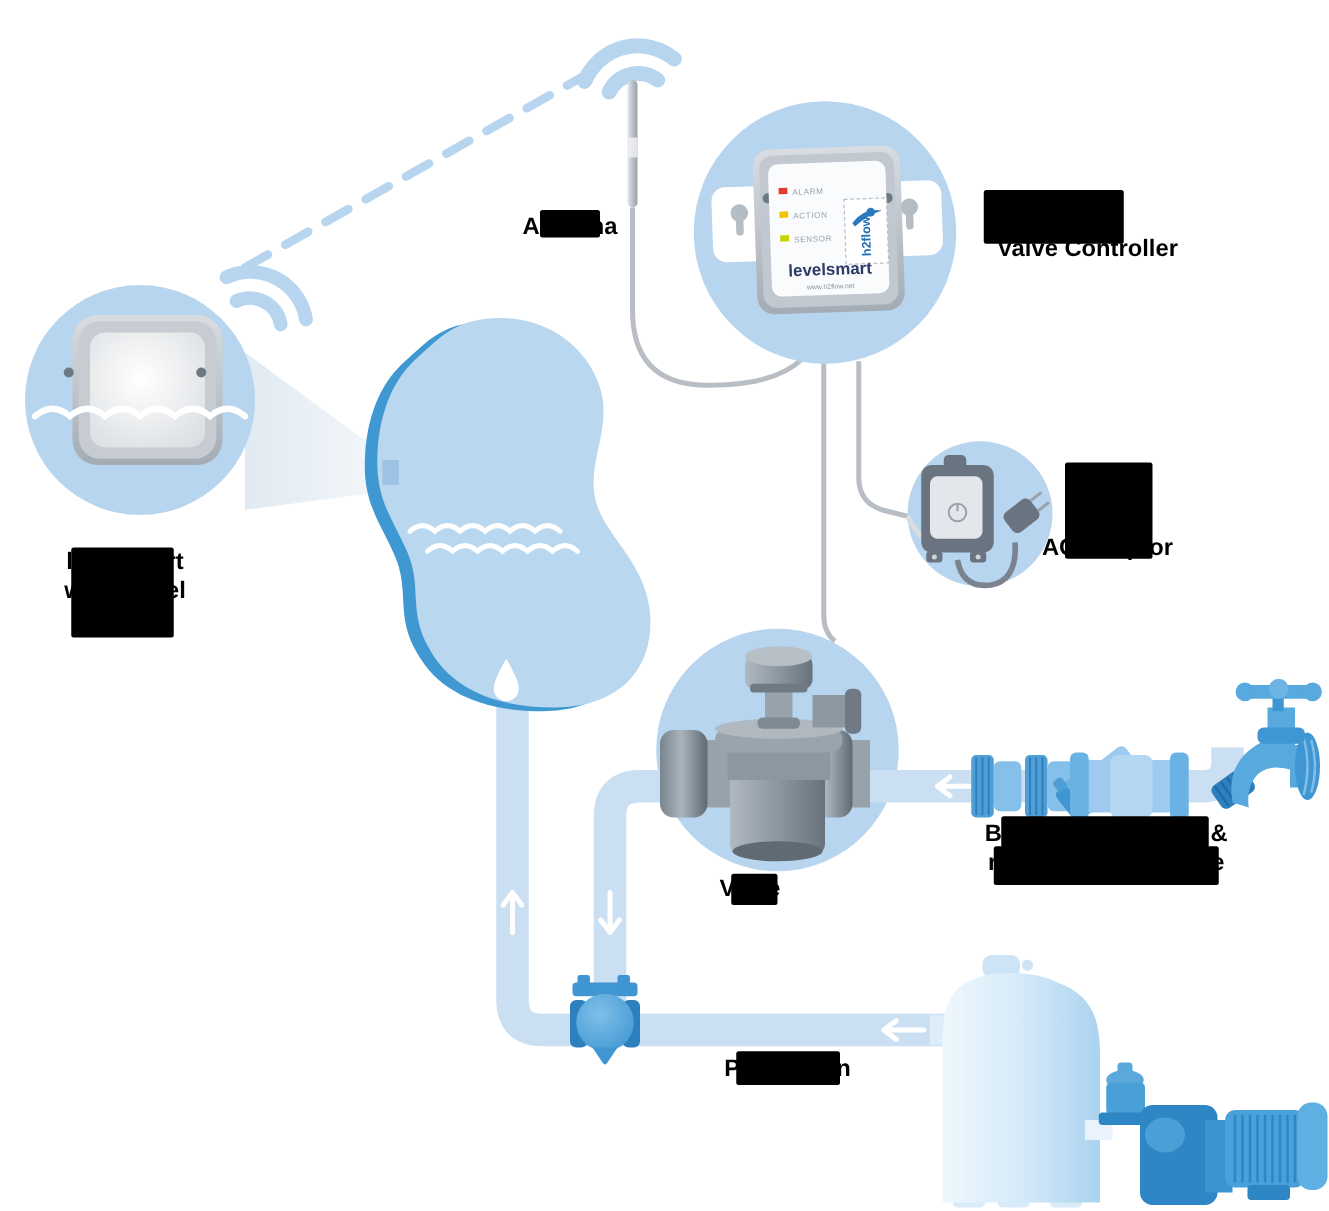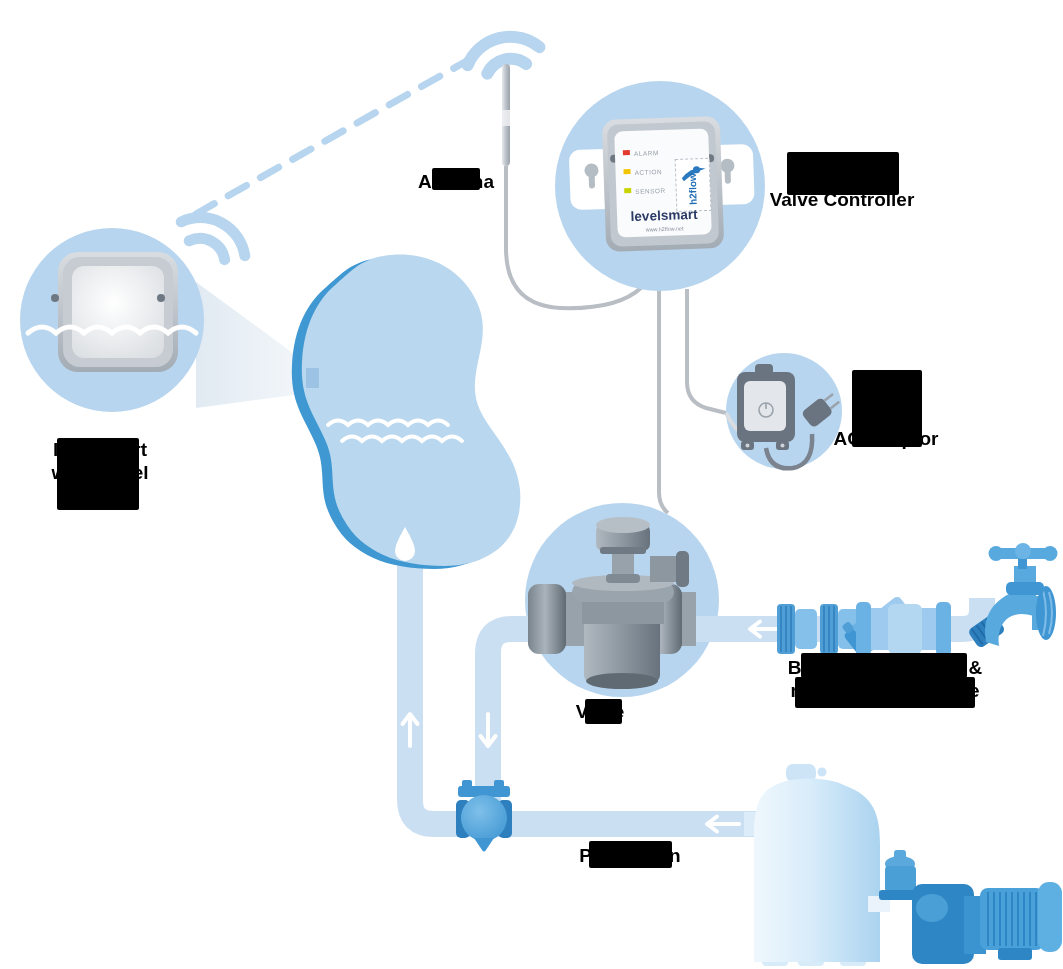--- a/index.html
+++ b/index.html
@@ -286,21 +286,21 @@
       <path d="M 988 892 V 946 M 994 892 V 946 M 1000 892 V 946 M 1006 892 V 946 M 1012 892 V 946 M 1018 892 V 946 M 1024 892 V 946 M 1030 892 V 946 M 1036 892 V 946"></path>
     </g>
     <rect x="1038" y="882" width="24" height="70" rx="11" fill="#5fb0e2"></rect>
     <rect x="998" y="948" width="34" height="12" rx="3" fill="#2f86c4"></rect>
   </g>
 </svg>
 
 <div class="lbl" style="left:456px;top:170px;">Antenna</div>
 <div class="redact" style="left:432px;top:168px;width:48px;height:22px;"></div>
 
-<div class="lbl" style="left:842px;top:188px;">Valve Controller</div>
+<div class="lbl" style="left:870px;top:188px;">Valve Controller</div>
 <div class="redact" style="left:787px;top:152px;width:112px;height:43px;"></div>
 
 <div class="lbl" style="left:886px;top:427px;">AC Adaptor</div>
 <div class="redact" style="left:852px;top:370px;width:70px;height:77px;"></div>
 
 <div class="lbl" style="left:100px;top:438px;">
   <div>levelsmart</div>
   <div>water level</div>
   <div>sensor</div>
 </div>

